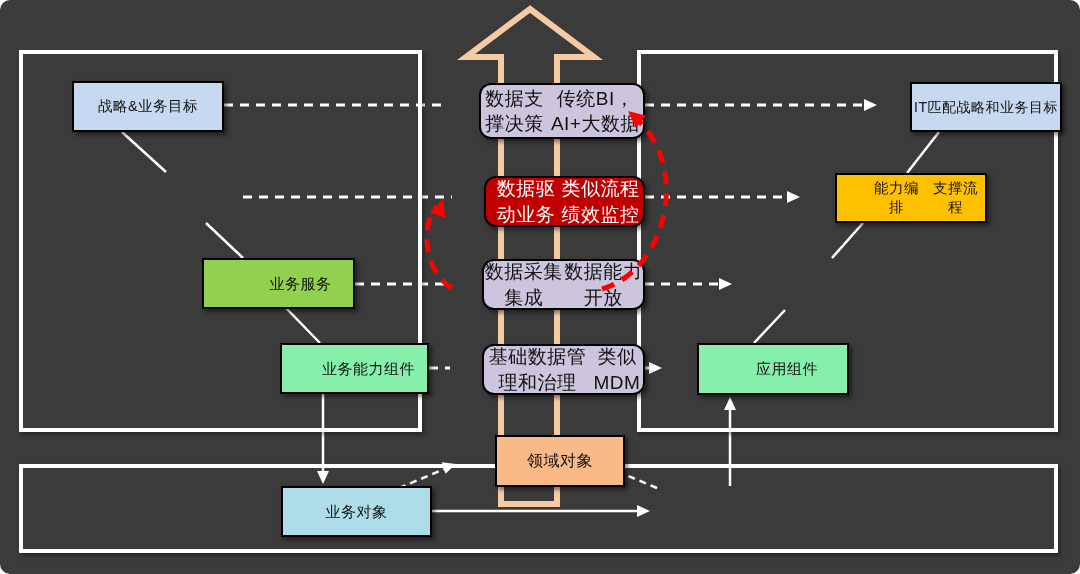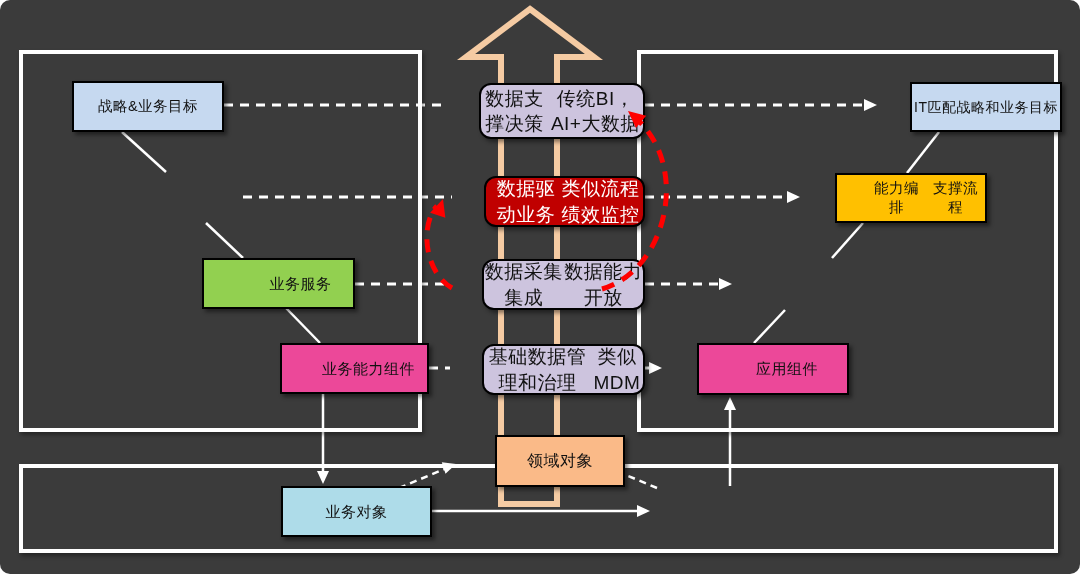--- a/index.html
+++ b/index.html
@@ -18,21 +18,21 @@
     position:absolute;box-sizing:border-box;border:2px solid #000;
     display:flex;flex-direction:row;align-items:center;justify-content:center;
     text-align:center;color:#111;z-index:3;line-height:1.32;
     box-shadow:3px 3px 4px rgba(0,0,0,.45);font-size:15px;letter-spacing:.5px;margin-left:32px;
   }
   .rounded{border-radius:12px;border-width:2.5px;}
   .two-line{font-size:19px;}
   .blue{background:#C6D9F0;}
   .yellow{background:#FFC000;}
   .green{background:#92D050;padding-left:44px;}
-  .peach{background:#ec4899;padding-left:28px;}
+  .peach{background:#86efac;padding-left:28px;}
   .orange{background:#FABA88;}
   .lavender{background:#CDC4DE;}
   .red{background:#C00000;color:#FFFFFF;}
   .cyan{background:#AEDCE9;}
   #overlay{z-index:4;}
 </style>
 </head>
 <body>
 
 <div id="stage">

